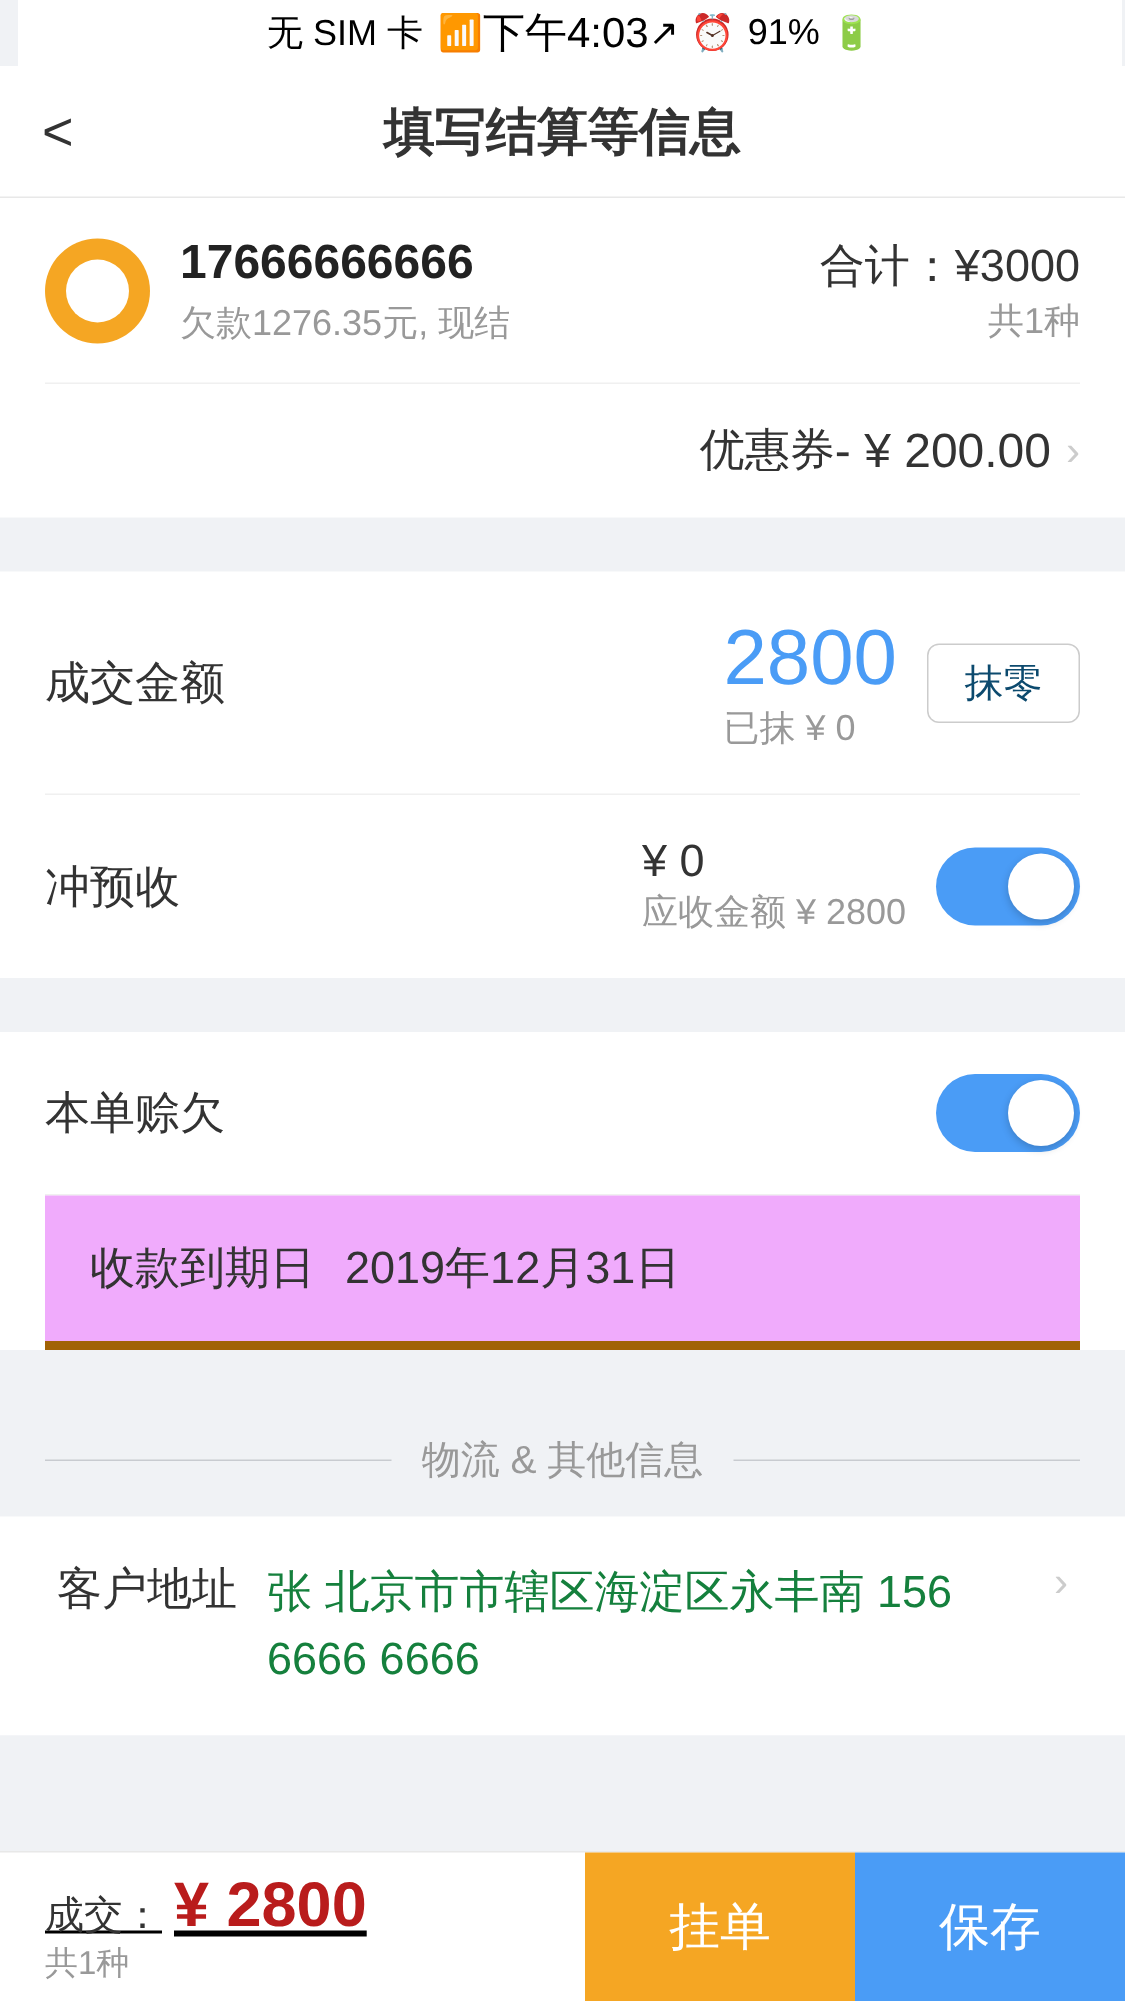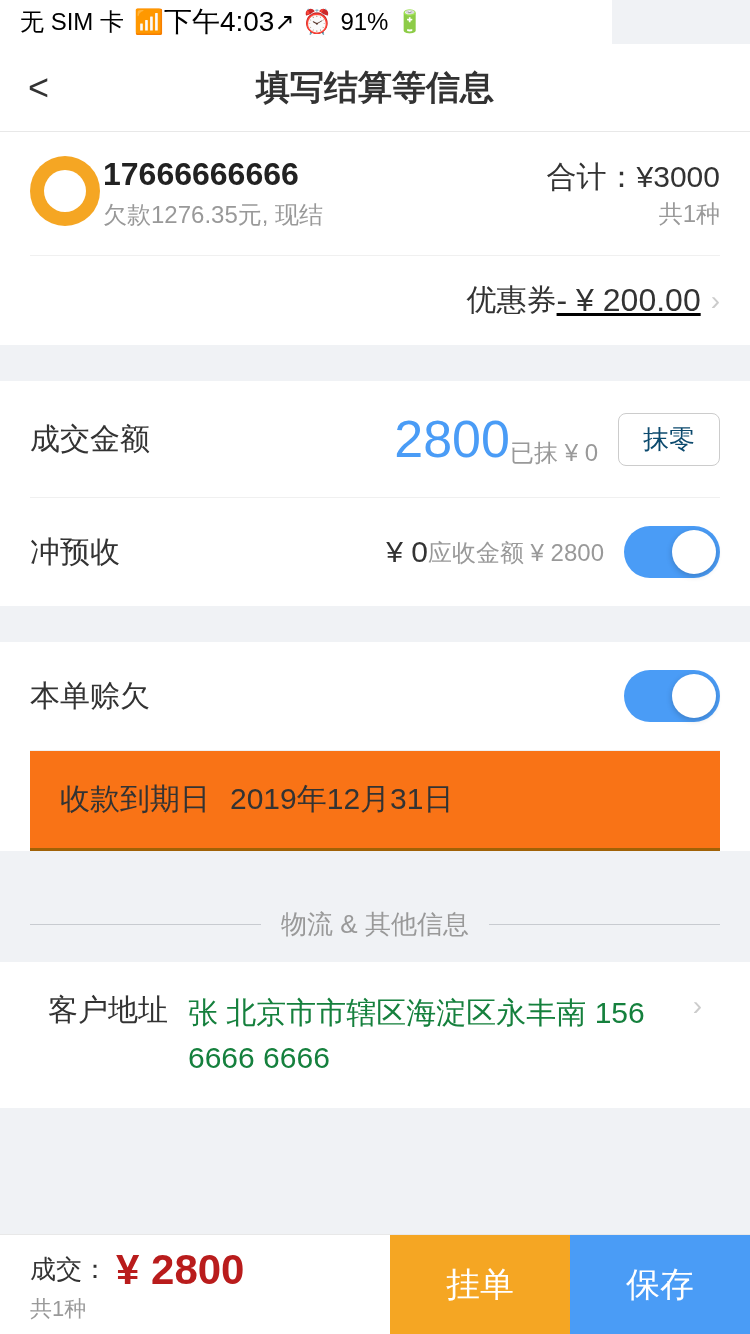--- a/index.html
+++ b/index.html
@@ -7,28 +7,29 @@
     body {
       width: 750px;
       min-height: 1334px;
       background: #f0f2f5;
       font-family: -apple-system, "PingFang SC", "Helvetica Neue", Arial, sans-serif;
       position: relative;
     }
 
     
     .status-bar {
-      width: 612px;
+      width: 736px;
       height: 44px;
       background: #fff;
       display: flex;
       align-items: center;
-      justify-content: flex-start;
+      justify-content: center;
       padding: 0 20px;
       font-size: 26px;
+      margin-left: 12px;
     }
     .status-left { display: flex; align-items: center; gap: 10px; font-size: 24px; }
     .status-center { font-size: 28px; font-weight: 500; }
     .status-right { display: flex; align-items: center; gap: 8px; font-size: 24px; }
 
     
     .nav-bar {
       width: 750px;
       height: 88px;
       background: #fff;
@@ -57,21 +58,21 @@
       margin-bottom: 16px;
     }
 
     
     .user-row {
       padding: 24px 30px;
       display: flex;
       align-items: center;
       justify-content: space-between;
     }
-    .user-left { display: flex; gap: 3px; }
+    .user-left { display: flex; align-items: center; gap: 20px; }
     .avatar {
       width: 70px;
       height: 70px;
       border-radius: 50%;
       background: #f5a623;
       display: flex;
       align-items: center;
       justify-content: center;
     }
     .avatar-icon {
@@ -98,21 +99,21 @@
     .coupon-row {
       padding: 24px 30px;
       display: flex;
       align-items: center;
       justify-content: flex-end;
     }
     .coupon-label { font-size: 30px; color: #333; }
     .coupon-right { display: flex; align-items: center; gap: 10px; }
     .coupon-discount { font-size: 32px; color: #333; font-weight: 500; }
     .coupon-desc { font-size: 22px; color: #999; text-align: right; }
-    .coupon-right-col { display: flex; flex-direction: column; align-items: flex-end; gap: 4px; text-decoration: underline; }
+    .coupon-right-col { display: flex; flex-direction: column; align-items: flex-end; gap: 4px; }
     .chevron-right { font-size: 28px; color: #ccc; }
 
     
     .gray-sep {
       height: 20px;
       background: #f0f2f5;
     }
 
     
     .form-section {
@@ -133,21 +134,21 @@
     .form-value-area { display: flex; align-items: center; gap: 20px; }
     .deal-amount { font-size: 52px; color: #4a9cf6; font-weight: 500; }
     .round-zero-btn {
       border: 1px solid #ccc;
       border-radius: 8px;
       padding: 8px 24px;
       font-size: 26px;
       color: #0c4a6e;
       background: #fff;
     }
-    .deal-amount-col { display: flex; flex-direction: row; align-items: flex-end; }
+    .deal-amount-col { display: flex; flex-direction: column; align-items: flex-start; }
     .already-zero { font-size: 24px; color: #999; }
     .yen-zero { font-size: 30px; color: #333; }
     .yen-zero-receivable { font-size: 24px; color: #999; }
 
     
     .toggle {
       width: 96px;
       height: 52px;
       border-radius: 26px;
       background: #4a9cf6;
@@ -183,35 +184,35 @@
     .section-title-text {
       font-size: 26px;
       color: #999;
     }
 
     
     .address-row {
       display: flex;
       align-items: flex-start;
       justify-content: center;
-      padding: 28px 48px;
+      padding: 28px 38px;
       background: #fff;
     }
     .address-label { font-size: 30px; color: #333; flex-shrink: 0; margin-right: 20px; }
     .address-value { font-size: 30px; color: #15803d; flex: 1; line-height: 1.5; }
     .address-chevron { font-size: 28px; color: #ccc; flex-shrink: 0; margin-left: 10px; }
 
     
     .date-row {
       display: flex;
       align-items: center;
       padding: 28px 30px;
-      background: #f97316;
+      background: #f0abfc;
       gap: 20px;
-      border-bottom: 3px solid #a16207;
+      border-bottom: 6px solid #a16207;
     }
     .date-label { font-size: 30px; color: #333; }
     .date-value { font-size: 30px; color: #333; }
 
     
     .bottom-bar {
       position: fixed;
       bottom: 0;
       left: 0;
       width: 750px;
@@ -364,21 +365,21 @@
     <span class="address-value">张 北京市市辖区海淀区永丰南 156 6666 6666</span>
     <span class="address-chevron">›</span>
   </div>
 
   <div class="gray-sep" style="height:200px; background:#f0f2f5;"></div>
 
 </div>
 
 <div class="bottom-bar">
   <div class="bottom-info">
-    <div style="display:flex; align-items:center; gap:8px;">
+    <div style="display:flex; align-items:flex-end; gap:8px;text-decoration:underline;">
       <span class="bottom-deal-label">成交：</span>
       <span class="bottom-deal-amount">¥ 2800</span>
     </div>
     <span class="bottom-count">共1种</span>
   </div>
   <div class="bottom-hang-btn">挂单</div>
   <div class="bottom-save-btn">保存</div>
 </div>
 
 </body></html>

